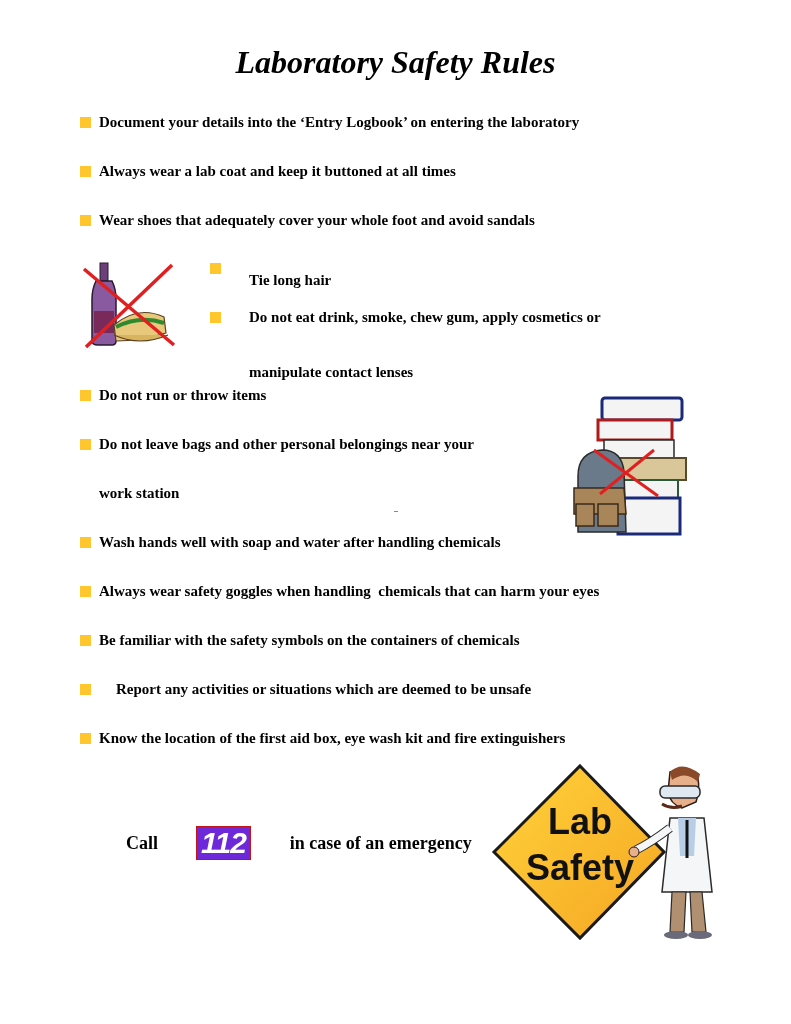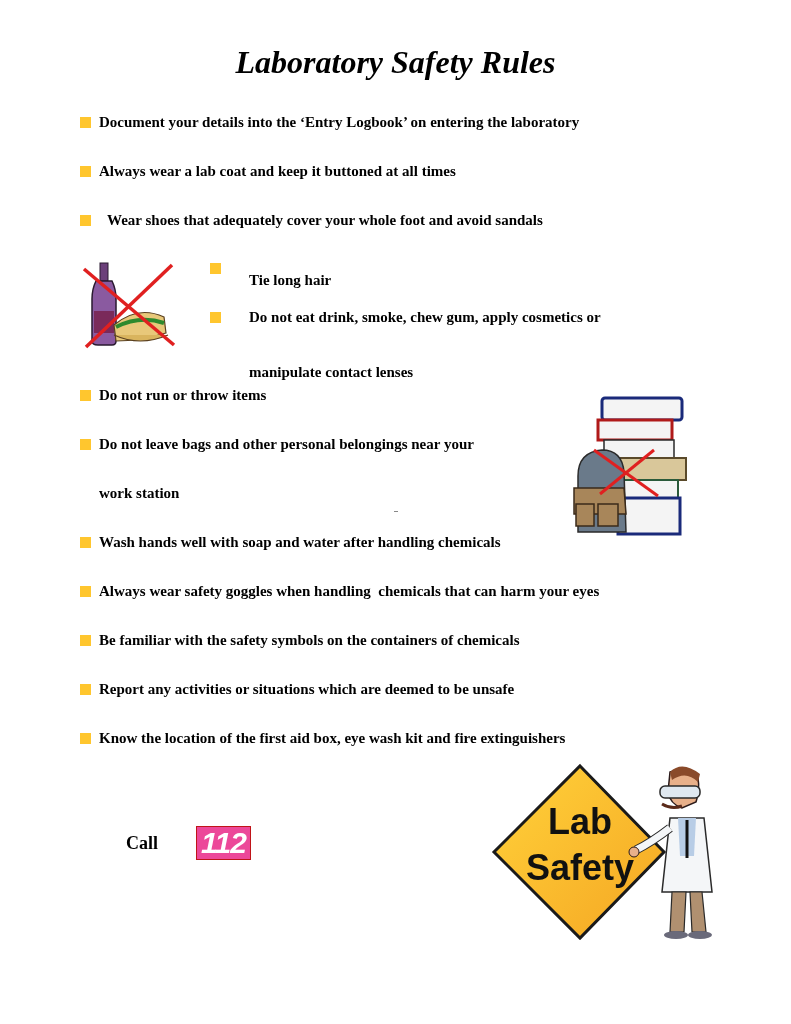--- a/index.html
+++ b/index.html
@@ -5,42 +5,42 @@
   html, body { margin: 0; padding: 0; background: #ffffff; }
   body { width: 791px; height: 1024px; position: relative; overflow: hidden;
          font-family: "Liberation Serif", "DejaVu Serif", serif; color: #000; }
   .title { position: absolute; left: 0; width: 791px; top: 44px; text-align: center;
            font-size: 32px; font-weight: bold; font-style: italic; }
   .rule { position: absolute; font-size: 15px; font-weight: bold; white-space: nowrap; }
   .bullet { position: absolute; width: 11px; height: 11px; background: #FFC62E; }
   .rule .text { display: inline-block; }
   .emergency { position: absolute; left: 126px; top: 826px; font-size: 18px; font-weight: bold;
                display: flex; align-items: center; gap: 33px; }
-  .badge112 { display: inline-block; background: #ec4899; color: #fff; font-family: "Liberation Sans", "DejaVu Sans", sans-serif;
+  .badge112 { display: inline-block; background: #6d28d9; color: #fff; font-family: "Liberation Sans", "DejaVu Sans", sans-serif;
               font-style: italic; font-weight: bold; font-size: 30px; line-height: 30px; padding: 1px 4px;
               margin: 0 6px 0 5px; border: 1px solid #c01418; letter-spacing: -1px; }
   .art { position: absolute; }
 </style>
 </head>
 <body>
 
 <div class="title">Laboratory Safety Rules</div>
 
 <div class="bullet" style="left:80px; top:117px;"></div>
 <div class="rule" style="left:99px; top:114px;">
   <span class="text">Document your details into the ‘Entry Logbook’ on entering the laboratory</span>
 </div>
 
 <div class="bullet" style="left:80px; top:166px;"></div>
 <div class="rule" style="left:99px; top:163px;">
   <span class="text">Always wear a lab coat and keep it buttoned at all times</span>
 </div>
 
 <div class="bullet" style="left:80px; top:215px;"></div>
-<div class="rule" style="left:107px; top:212px;">
+<div class="rule" style="left:99px; top:212px;">
   <span class="text">Wear shoes that adequately cover your whole foot and avoid sandals</span>
 </div>
 
 <svg class="art" style="left:78px; top:255px;" width="104" height="96" viewBox="0 0 104 96">
   <rect x="22" y="8" width="8" height="18" fill="#6b3f7a" stroke="#2a1a30" stroke-width="1"></rect>
   <path d="M18 26 Q14 34 14 44 L14 86 Q14 90 20 90 L34 90 Q38 90 38 86 L38 44 Q38 34 34 26 Z" fill="#8a5aa0" stroke="#2a1a30" stroke-width="1.5"></path>
   <rect x="16" y="56" width="20" height="22" fill="#7a2a5a"></rect>
   <path d="M36 70 Q60 50 86 62 L88 78 Q62 86 38 86 Z" fill="#e8c87a" stroke="#5a4020" stroke-width="1.2"></path>
   <path d="M38 72 Q62 60 86 68" stroke="#2e8a2e" stroke-width="4" fill="none"></path>
   <path d="M36 80 Q62 92 90 80" fill="#d9b45e" stroke="#5a4020" stroke-width="1.2"></path>
@@ -100,32 +100,33 @@
 <div class="rule" style="left:99px; top:583px;">
   <span class="text" style="white-space:pre;text-align:right;">Always wear safety goggles when handling  chemicals that can harm your eyes</span>
 </div>
 
 <div class="bullet" style="left:80px; top:635px;"></div>
 <div class="rule" style="left:99px; top:632px;">
   <span class="text">Be familiar with the safety symbols on the containers of chemicals</span>
 </div>
 
 <div class="bullet" style="left:80px; top:684px;"></div>
-<div class="rule" style="left:99px; top:681px;">
+<div class="rule" style="left:116px; top:681px;">
   <span class="text">Report any activities or situations which are deemed to be unsafe</span>
 </div>
 
 <div class="bullet" style="left:80px; top:733px;"></div>
 <div class="rule" style="left:99px; top:730px;">
   <span class="text">Know the location of the first aid box, eye wash kit and fire extinguishers</span>
 </div>
 
 <div class="emergency">
   <span>Call</span>
   <span class="badge112">112</span>
+  <span>in case of an emergency</span>
 </div>
 
 <svg class="art" style="left:486px; top:756px;" width="232" height="186" viewBox="0 0 232 186">
   <defs>
     <linearGradient id="signGrad" x1="0" y1="0" x2="1" y2="1">
       <stop offset="0" stop-color="#FFD23A"></stop>
       <stop offset="1" stop-color="#F5A623"></stop>
     </linearGradient>
   </defs>
   <polygon points="94,10 178,96 94,182 8,96" fill="url(#signGrad)" stroke="#1a1a1a" stroke-width="3"></polygon>

